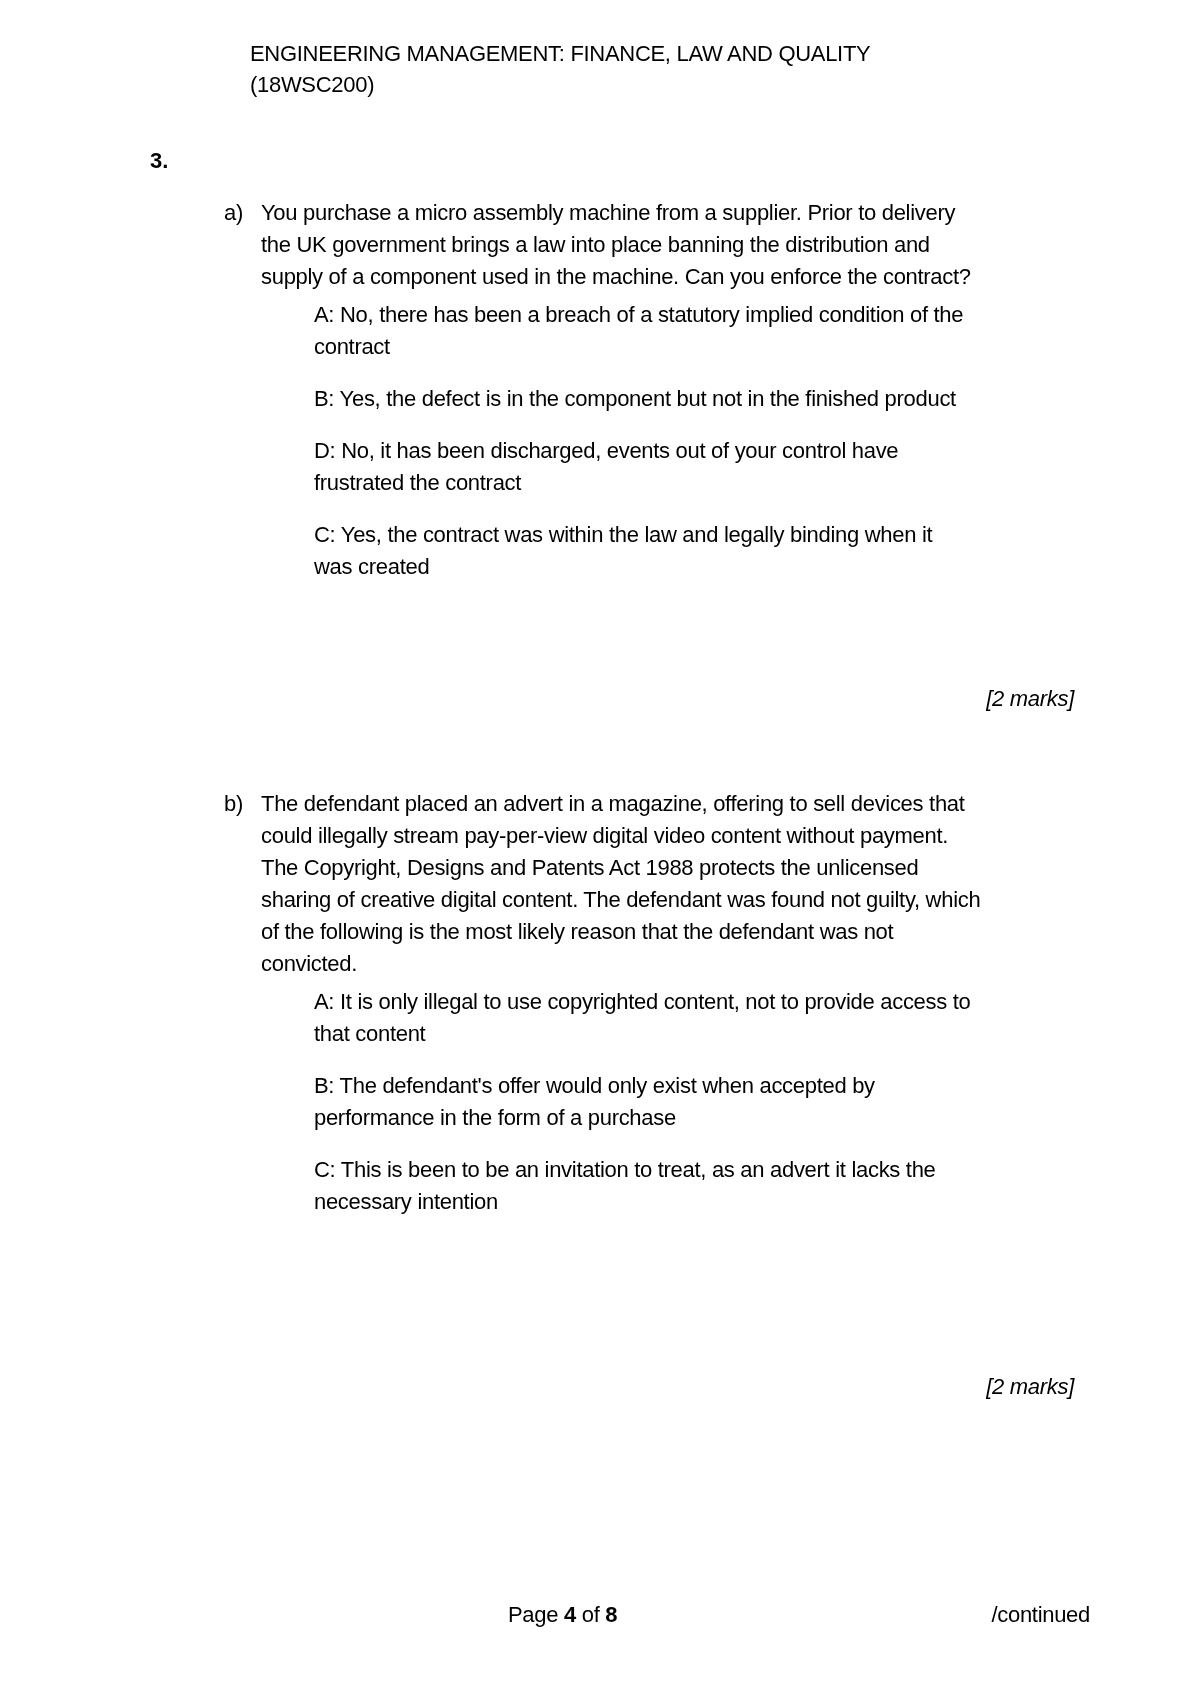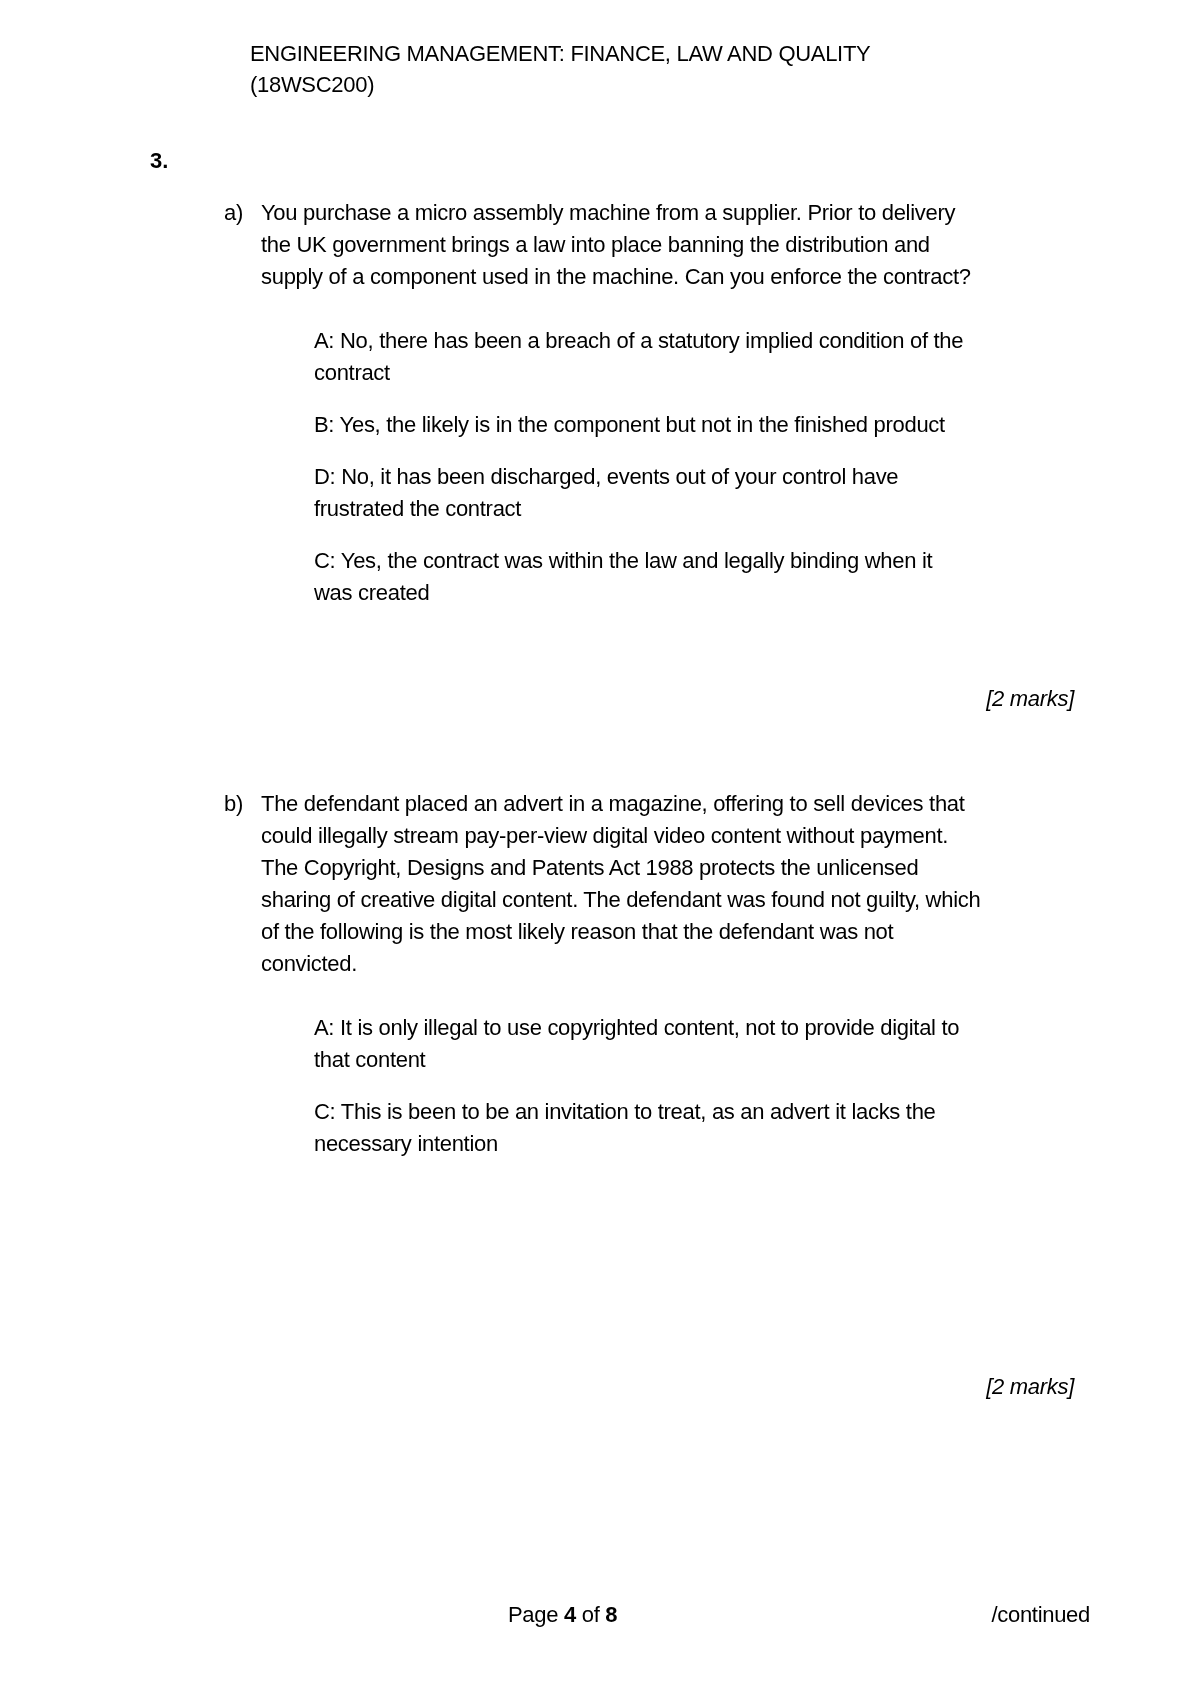--- a/index.html
+++ b/index.html
@@ -53,21 +53,21 @@
       line-height: 32px;
       letter-spacing: -0.3px;
     }
     .stem .label {
       position: absolute;
       left: 0;
       top: 0;
     }
     .options {
       margin-left: 90px;
-      margin-top: 32px;
+      margin-top: 6px;
       width: 660px;
     }
     .option {
       font-size: 22px;
       line-height: 32px;
       letter-spacing: -0.3px;
       margin-bottom: 20px;
     }
     .marks {
       position: absolute;
@@ -102,34 +102,35 @@
 
   <div class="qnum">3.</div>
 
   <div class="part part-a">
     <div class="stem">
       <span class="label">a)</span>
       <span>You purchase a micro assembly machine from a supplier.  Prior to delivery the UK government brings a law into place banning the distribution and supply of a component used in the machine.  Can you enforce the contract?</span>
     </div>
     <div class="options">
       <div class="option">A: No, there has been a breach of a statutory implied condition of the contract</div>
-      <div class="option">B: Yes, the likely is in the component but not in the finished product</div>
+      <div class="option">B: Yes, the defect is in the component but not in the finished product</div>
       <div class="option">D: No, it has been discharged, events out of your control have frustrated the contract</div>
       <div class="option">C: Yes, the contract was within the law and legally binding when it was created</div>
     </div>
   </div>
   <div class="marks marks-a">[2 marks]</div>
 
   <div class="part part-b">
     <div class="stem">
       <span class="label">b)</span>
       <span>The defendant placed an advert in a magazine, offering to sell devices that could illegally stream pay-per-view digital video content without payment.  The Copyright, Designs and Patents Act 1988 protects the unlicensed sharing of creative digital content.  The defendant was found not guilty, which of the following is the most likely reason that the defendant was not convicted.</span>
     </div>
     <div class="options">
-      <div class="option">A: It is only illegal to use copyrighted content, not to provide digital to that content</div>
+      <div class="option">A: It is only illegal to use copyrighted content, not to provide access to that content</div>
+      <div class="option">B: The defendant's offer would only exist when accepted by performance in the form of a purchase</div>
       <div class="option">C: This is been to be an invitation to treat, as an advert it lacks the necessary intention</div>
     </div>
   </div>
   <div class="marks marks-b">[2 marks]</div>
 
   <div class="footer footer-page"><span>Page </span><b>4</b><span> of </span><b>8</b></div>
   <div class="footer footer-cont">/continued</div>
 
 </div>
 

